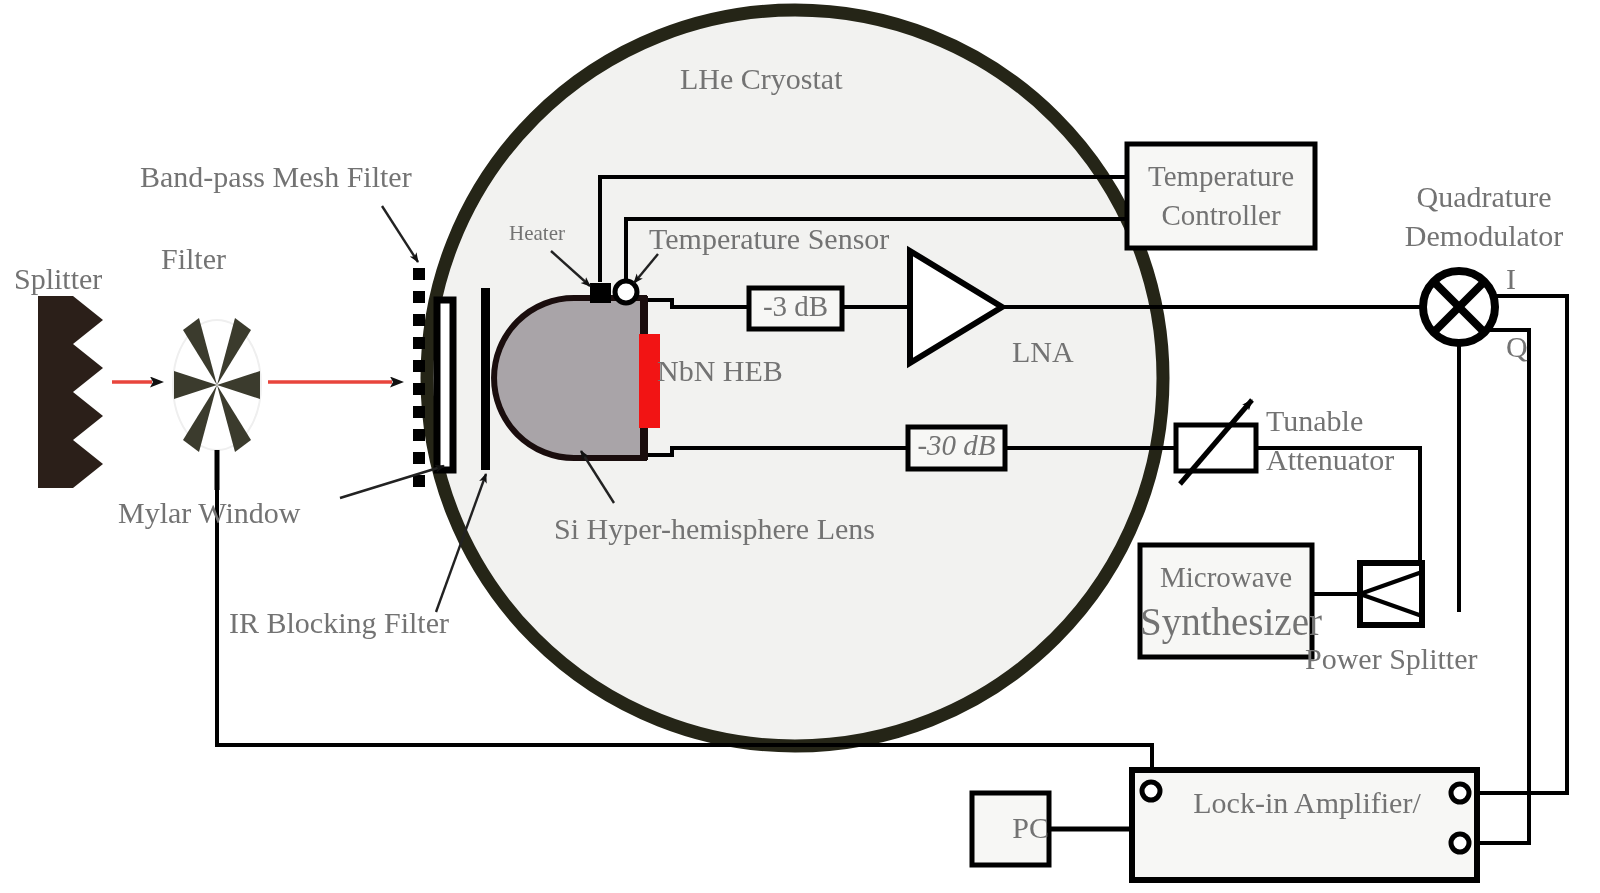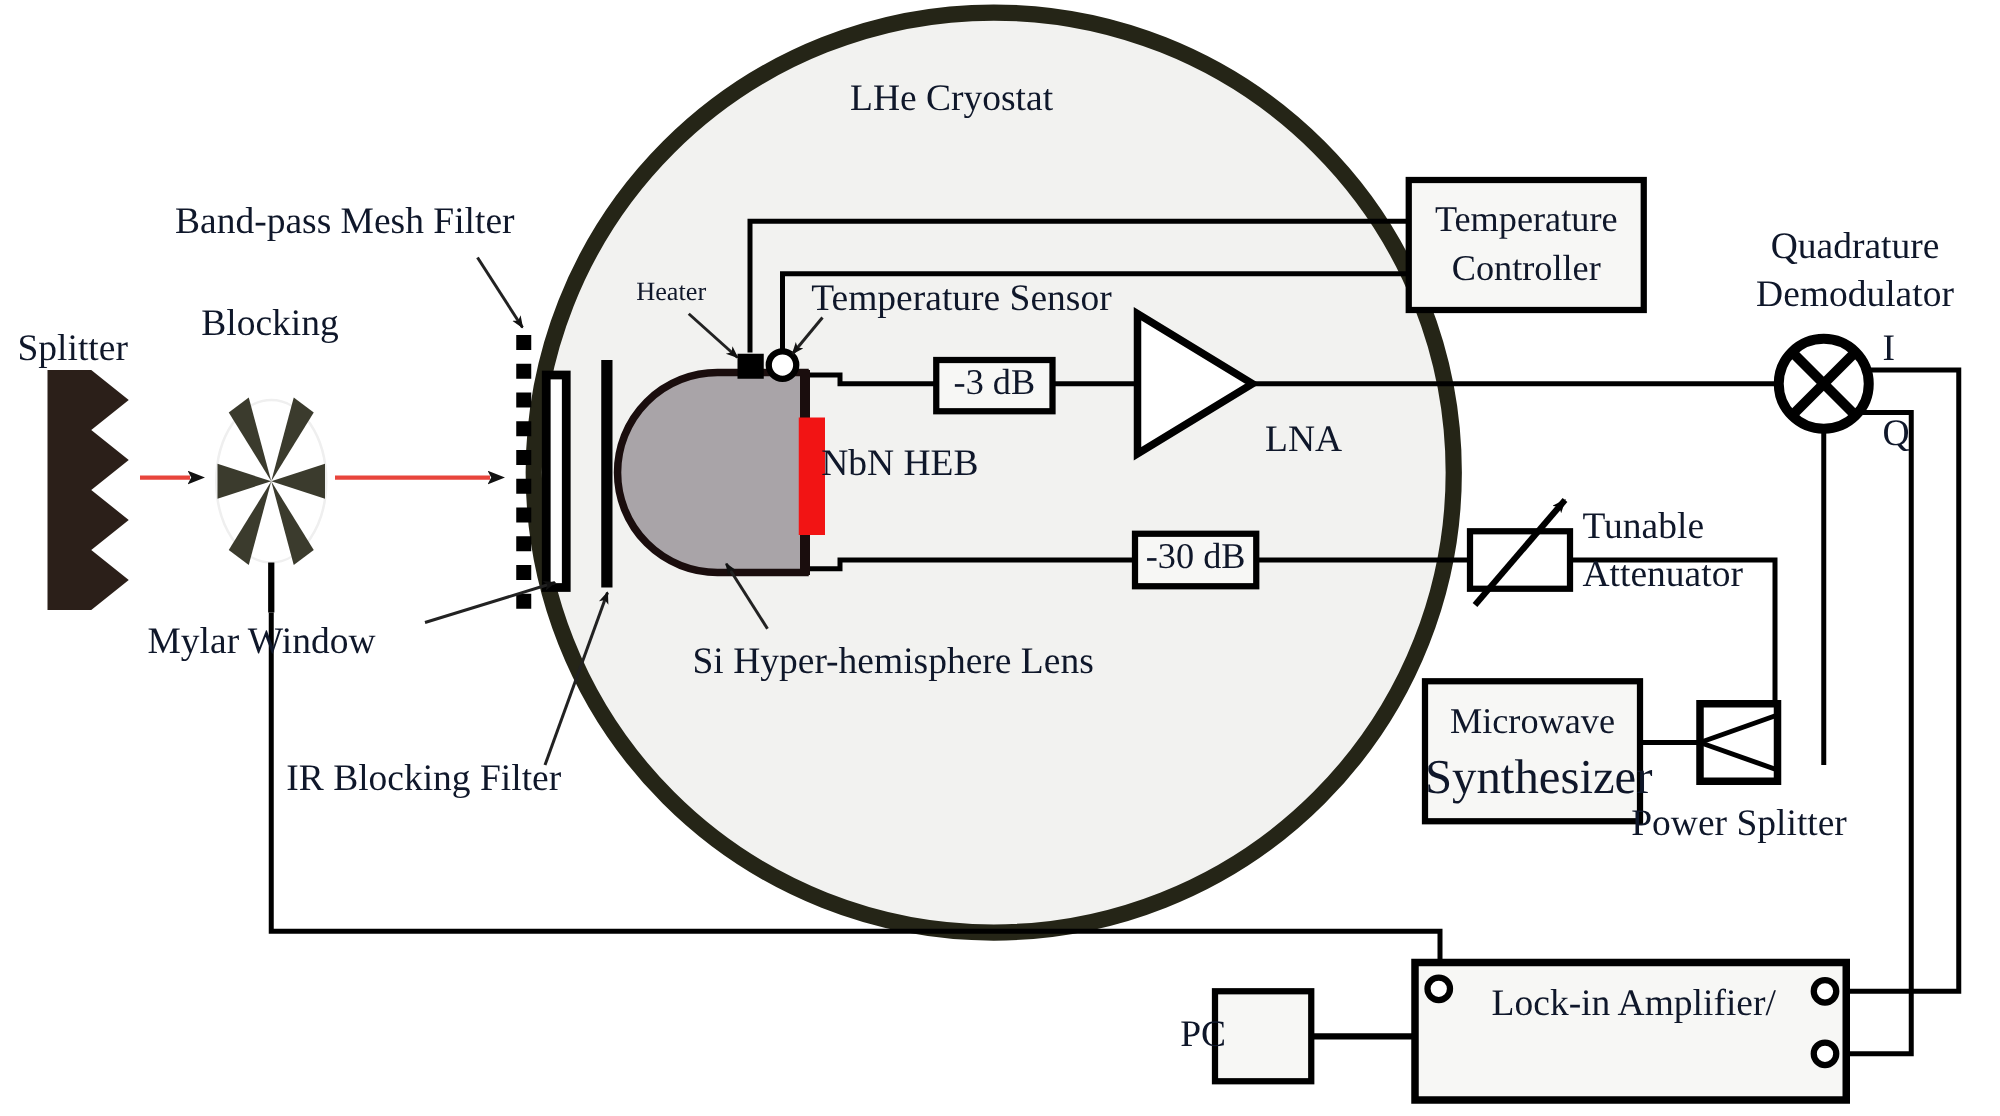--- a/index.html
+++ b/index.html
@@ -1,21 +1,21 @@
 <!DOCTYPE html>
 <html><head>
 <meta charset="utf-8">
 <title>HEB Receiver Measurement Setup Diagram</title>
 <style>
   html,body{margin:0;padding:0;background:#ffffff;}
   body{width:1600px;height:893px;overflow:hidden;
        font-family:"Liberation Serif","DejaVu Serif",serif;}
   #stage{position:relative;width:1600px;height:893px;background:#ffffff;}
   #stage svg{position:absolute;left:0;top:0;}
-  .lbl{position:absolute;color:#0f172a;white-space:pre;line-height:1.12;
+  .lbl{position:absolute;color:#737373;white-space:pre;line-height:1.12;
        font-family:"Liberation Serif","DejaVu Serif",serif;}
   .lbl.c{text-align:center;}
 </style>
 </head>
 <body>
 
 <div id="stage">
 
 <svg width="1600" height="893" viewBox="0 0 1600 893">
   <defs>
@@ -203,41 +203,41 @@
     <line x1="340" y1="498" x2="444" y2="466" marker-end="url(#ar-thin)"></line>
     <line x1="436" y1="612" x2="486" y2="474" marker-end="url(#ar-thin)"></line>
     <line x1="551" y1="251" x2="590" y2="286" marker-end="url(#ar-thin)"></line>
     <line x1="658" y1="254" x2="634" y2="283" marker-end="url(#ar-thin)"></line>
     <line x1="614" y1="503" x2="581" y2="451" marker-end="url(#ar-thin)"></line>
   </g>
 </svg>
 
 <div class="lbl" style="left:14px; top:262px; font-size:30px;">Splitter</div>
 
-<div class="lbl" style="left:161px; top:242px; font-size:30px;">Blocking</div>
+<div class="lbl" style="left:161px; top:242px; font-size:30px;">Filter</div>
 
 <div class="lbl" style="left:140px; top:160px; font-size:30px;">Band-pass Mesh Filter</div>
 
 <div class="lbl" style="left:118px; top:496px; font-size:30px;">Mylar Window</div>
 
 <div class="lbl" style="left:186px; top:606px; font-size:30px;margin-left:43px;">IR Blocking Filter</div>
 
 <div class="lbl" style="left:680px; top:62px; font-size:30px;">LHe Cryostat</div>
 
 <div class="lbl" style="left:477px; top:222px; font-size:21px;margin-left:32px;">Heater</div>
 
 <div class="lbl" style="left:649px; top:222px; font-size:30px;">Temperature Sensor</div>
 
 <div class="lbl" style="left:554px; top:512px; font-size:30px;">Si Hyper-hemisphere Lens</div>
 
 <div class="lbl" style="left:657px; top:354px; font-size:30px;">NbN HEB</div>
 
 <div class="lbl c" style="left:749px; top:290px; width:93px; font-size:29px;">-3 dB</div>
 
-<div class="lbl c" style="left:908px; top:429px; width:97px; font-size:29px;">-30 dB</div>
+<div class="lbl c" style="left:908px; top:429px; width:97px; font-size:29px;font-style:italic;">-30 dB</div>
 
 <div class="lbl" style="left:1012px; top:335px; font-size:30px;">LNA</div>
 
 <div class="lbl c" style="left:1127px; top:160px; width:188px; font-size:29px;">Temperature</div>
 <div class="lbl c" style="left:1127px; top:199px; width:188px; font-size:29px;">Controller</div>
 
 <div class="lbl c" style="left:1369px; top:180px; width:230px; font-size:30px;">Quadrature</div>
 <div class="lbl c" style="left:1369px; top:219px; width:230px; font-size:30px;">Demodulator</div>
 
 <div class="lbl" style="left:1506px; top:262px; font-size:30px;">I</div>
@@ -246,15 +246,15 @@
 <div class="lbl" style="left:1266px; top:404px; font-size:30px;">Tunable</div>
 <div class="lbl" style="left:1266px; top:443px; font-size:30px;">Attenuator</div>
 
 <div class="lbl c" style="left:1140px; top:561px; width:172px; font-size:29px;">Microwave</div>
 <div class="lbl c" style="left:1140px; top:600px; width:172px; font-size:39px;">Synthesizer</div>
 
 <div class="lbl c" style="left:1152px; top:786px; width:310px; font-size:30px;">Lock-in Amplifier/</div>
 
 <div class="lbl" style="left:1305px; top:642px; font-size:30px;">Power Splitter</div>
 
-<div class="lbl c" style="left:924px; top:811px; width:77px; font-size:30px;">PC</div>
+<div class="lbl c" style="left:972px; top:811px; width:77px; font-size:30px;text-align:right;">PC</div>
 
 </div>
 
 </body></html>

